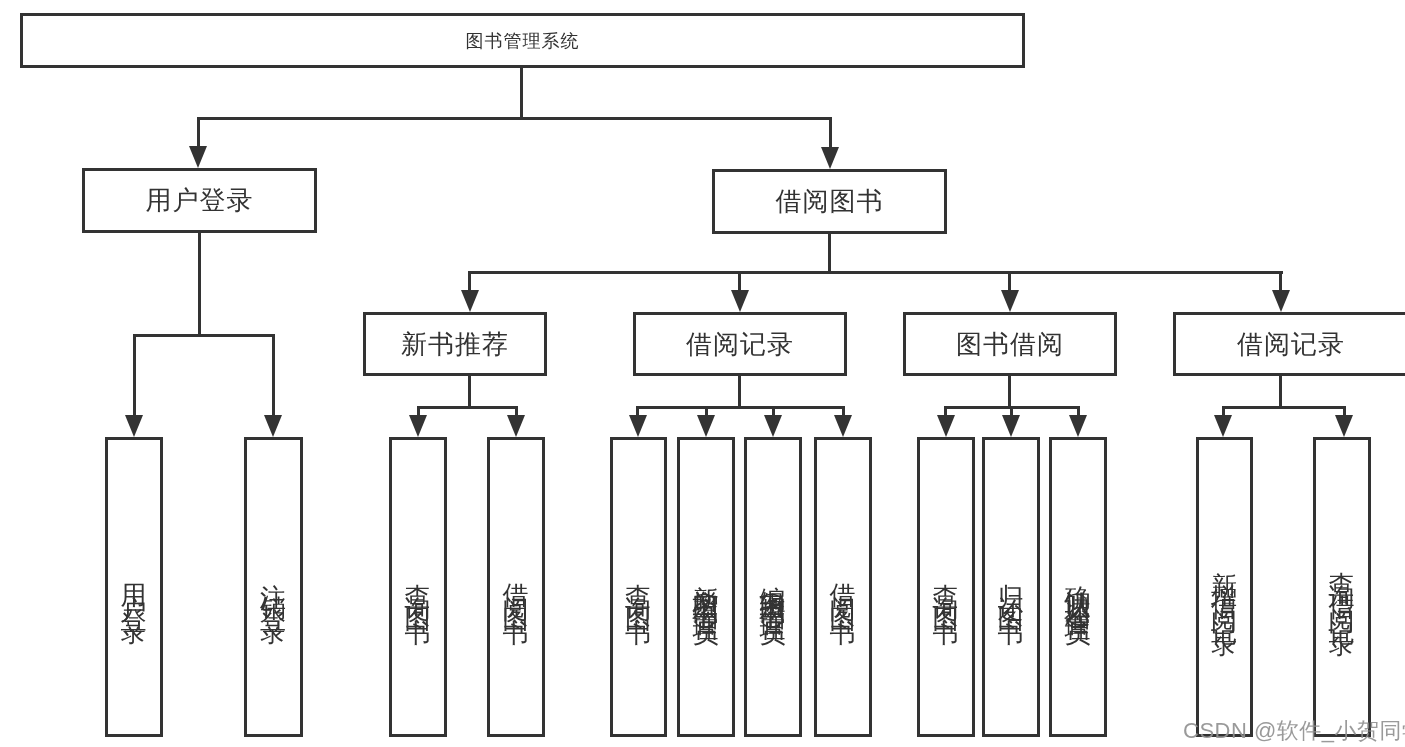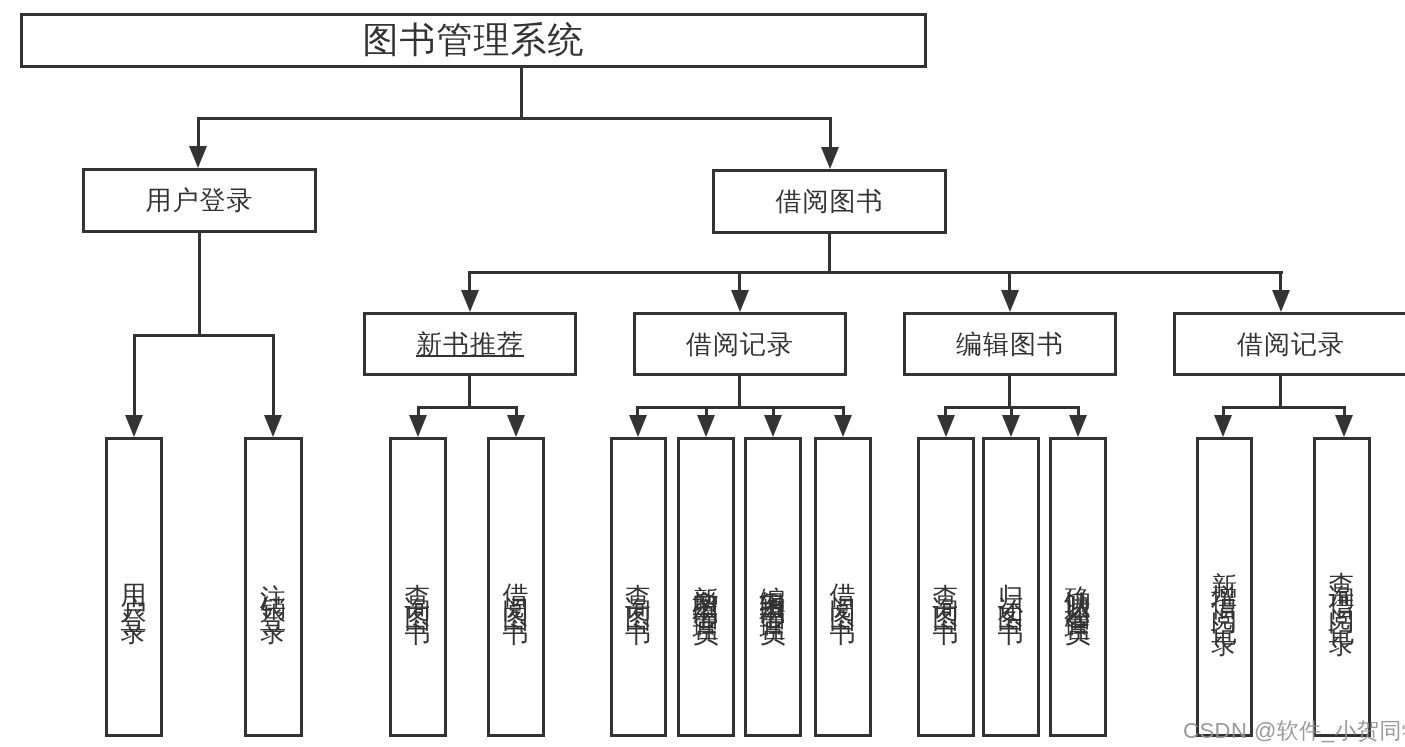--- a/index.html
+++ b/index.html
@@ -72,21 +72,21 @@
     z-index: 5;
     white-space: nowrap;
     letter-spacing: 0.5px;
   }
 </style>
 </head>
 <body>
 
 <div id="canvas">
 
-  <div class="node" style="left:20px; top:13px; width:907px; height:55px; font-size:36px;">图书管理系统</div>
+  <div class="node" style="left:20px; top:13px; width:1005px; height:55px; font-size:18px;">图书管理系统</div>
 
   <div class="vl" style="left:520px; top:66px; height:54px;"></div>
   <div class="hl" style="left:197px; top:117px; width:635px;"></div>
   <div class="vl" style="left:197px; top:117px; height:32px;"></div>
   <div class="arw" style="left:189px; top:146px;"></div>
   <div class="vl" style="left:829px; top:117px; height:33px;"></div>
   <div class="arw" style="left:821px; top:147px;"></div>
 
   <div class="node" style="left:82px; top:168px; width:235px; height:65px;">用户登录</div>
   <div class="node" style="left:712px; top:169px; width:235px; height:65px;">借阅图书</div>
@@ -102,23 +102,23 @@
   <div class="hl" style="left:469px; top:271px; width:814px;"></div>
   <div class="vl" style="left:468px; top:271px; height:22px;"></div>
   <div class="arw" style="left:461px; top:290px;"></div>
   <div class="vl" style="left:738px; top:271px; height:22px;"></div>
   <div class="arw" style="left:731px; top:290px;"></div>
   <div class="vl" style="left:1008px; top:271px; height:22px;"></div>
   <div class="arw" style="left:1001px; top:290px;"></div>
   <div class="vl" style="left:1279px; top:271px; height:22px;"></div>
   <div class="arw" style="left:1272px; top:290px;"></div>
 
-  <div class="node" style="left:363px; top:312px; width:214px; height:64px;text-decoration:underline;">新书推荐</div>
+  <div class="node" style="left:363px; top:312px; width:184px; height:64px;">新书推荐</div>
   <div class="node" style="left:633px; top:312px; width:214px; height:64px;">借阅记录</div>
-  <div class="node" style="left:903px; top:312px; width:214px; height:64px;">编辑图书</div>
+  <div class="node" style="left:903px; top:312px; width:214px; height:64px;">图书借阅</div>
   <div class="node" style="left:1173px; top:312px; width:236px; height:64px;">借阅记录</div>
 
   <div class="vl" style="left:468px; top:376px; height:33px;"></div>
   <div class="hl" style="left:417px; top:406px; width:101px;"></div>
   <div class="vl" style="left:417px; top:406px; height:13px;"></div>
   <div class="arw" style="left:409px; top:415px;"></div>
   <div class="vl" style="left:515px; top:406px; height:13px;"></div>
   <div class="arw" style="left:507px; top:415px;"></div>
 
   <div class="vl" style="left:738px; top:376px; height:33px;"></div>

